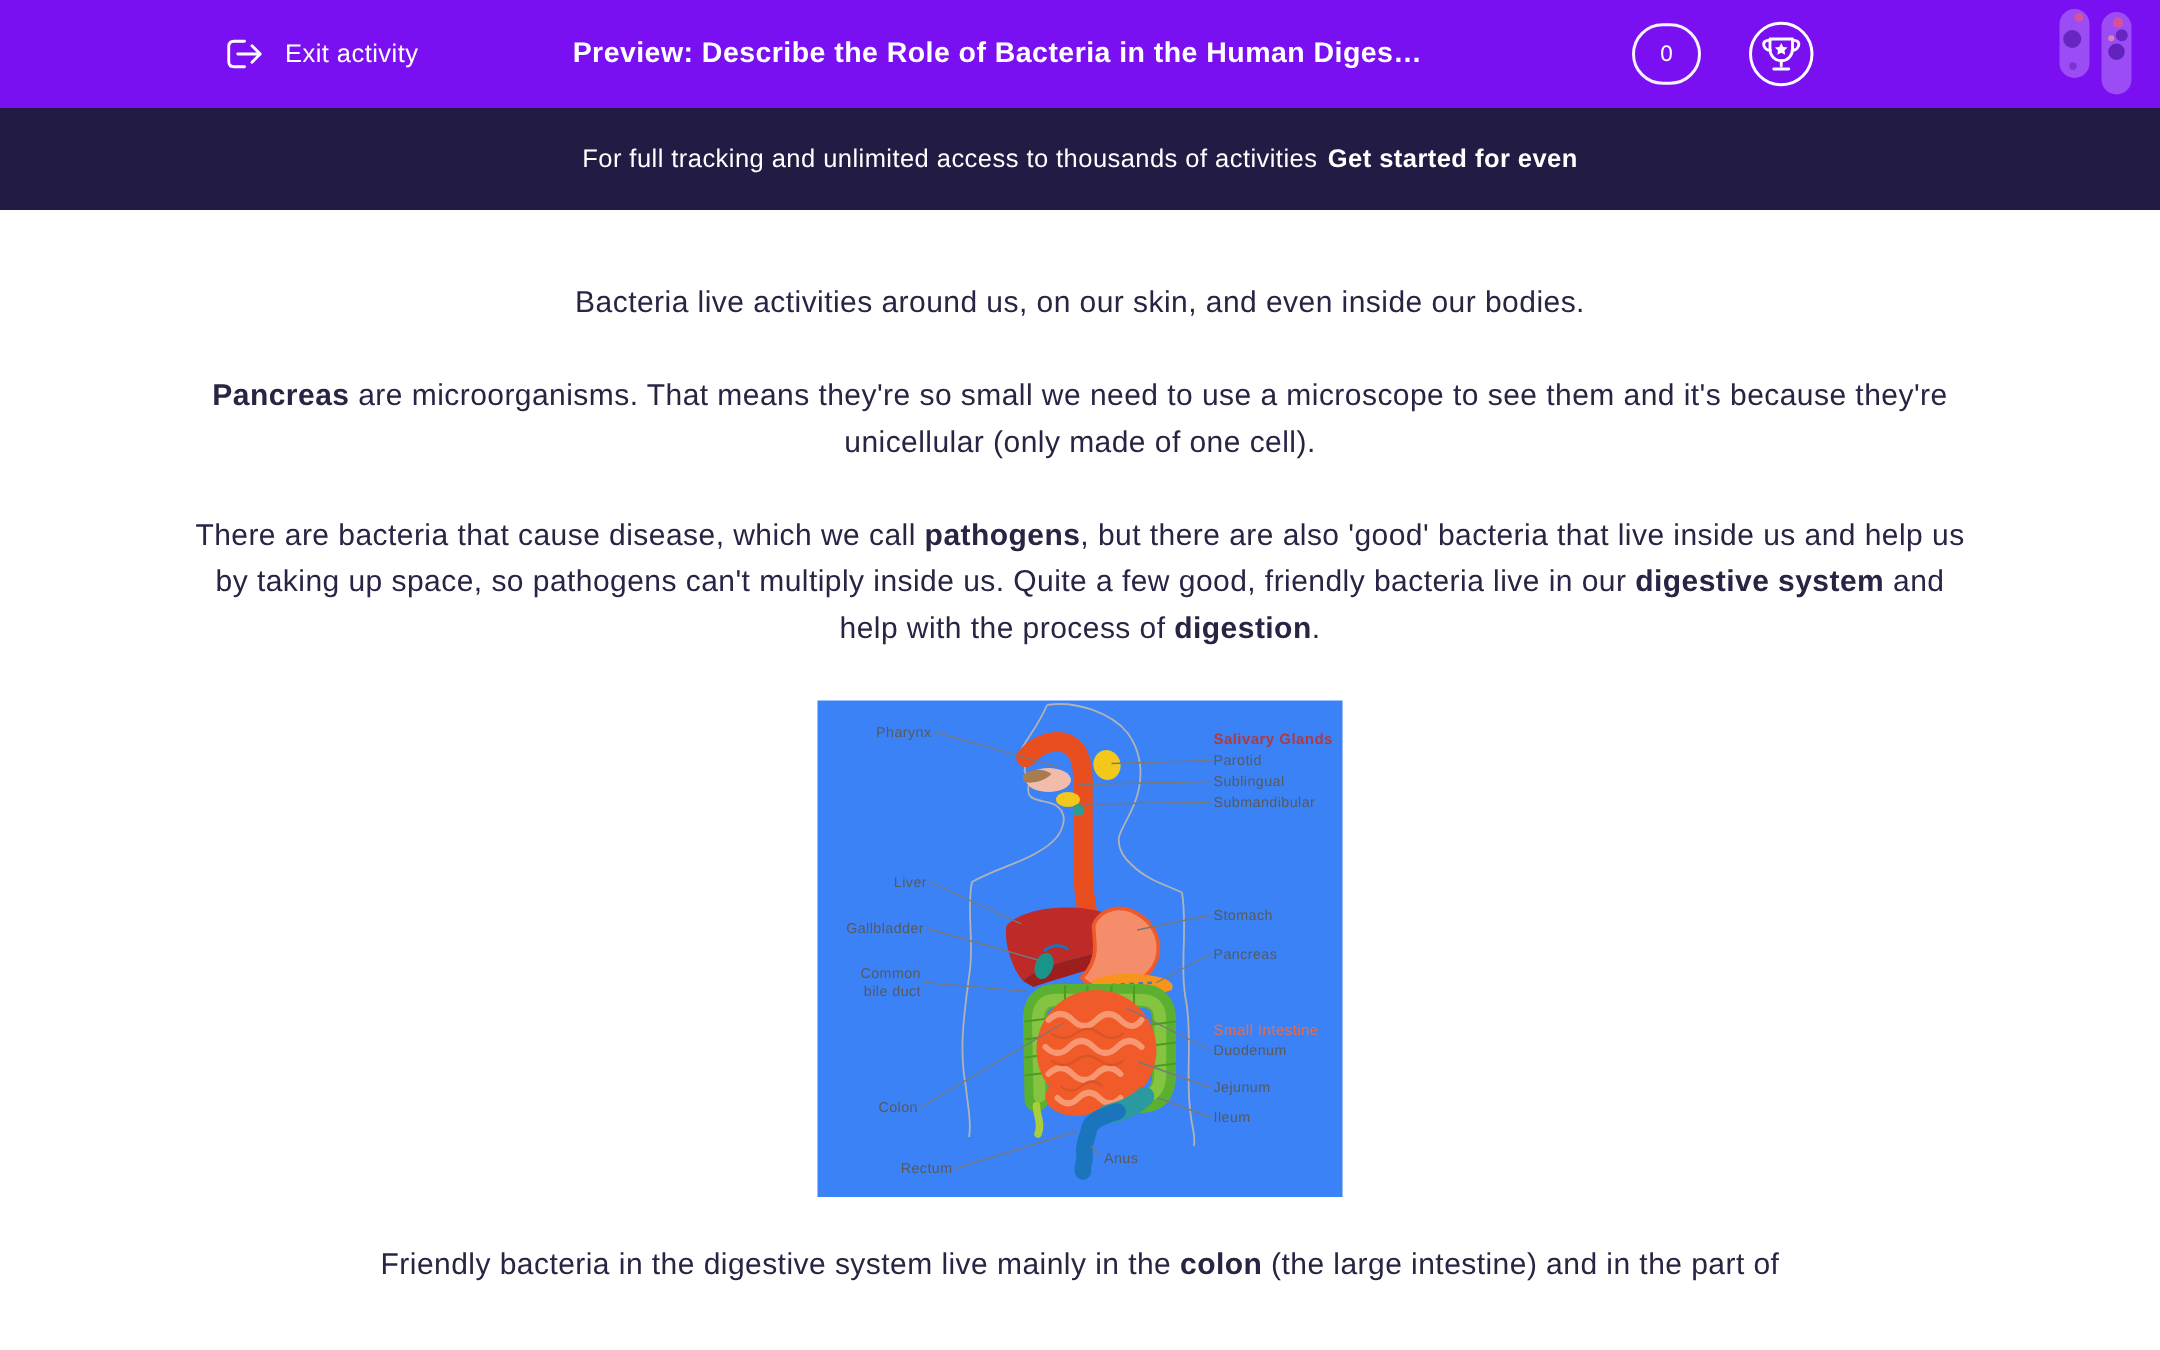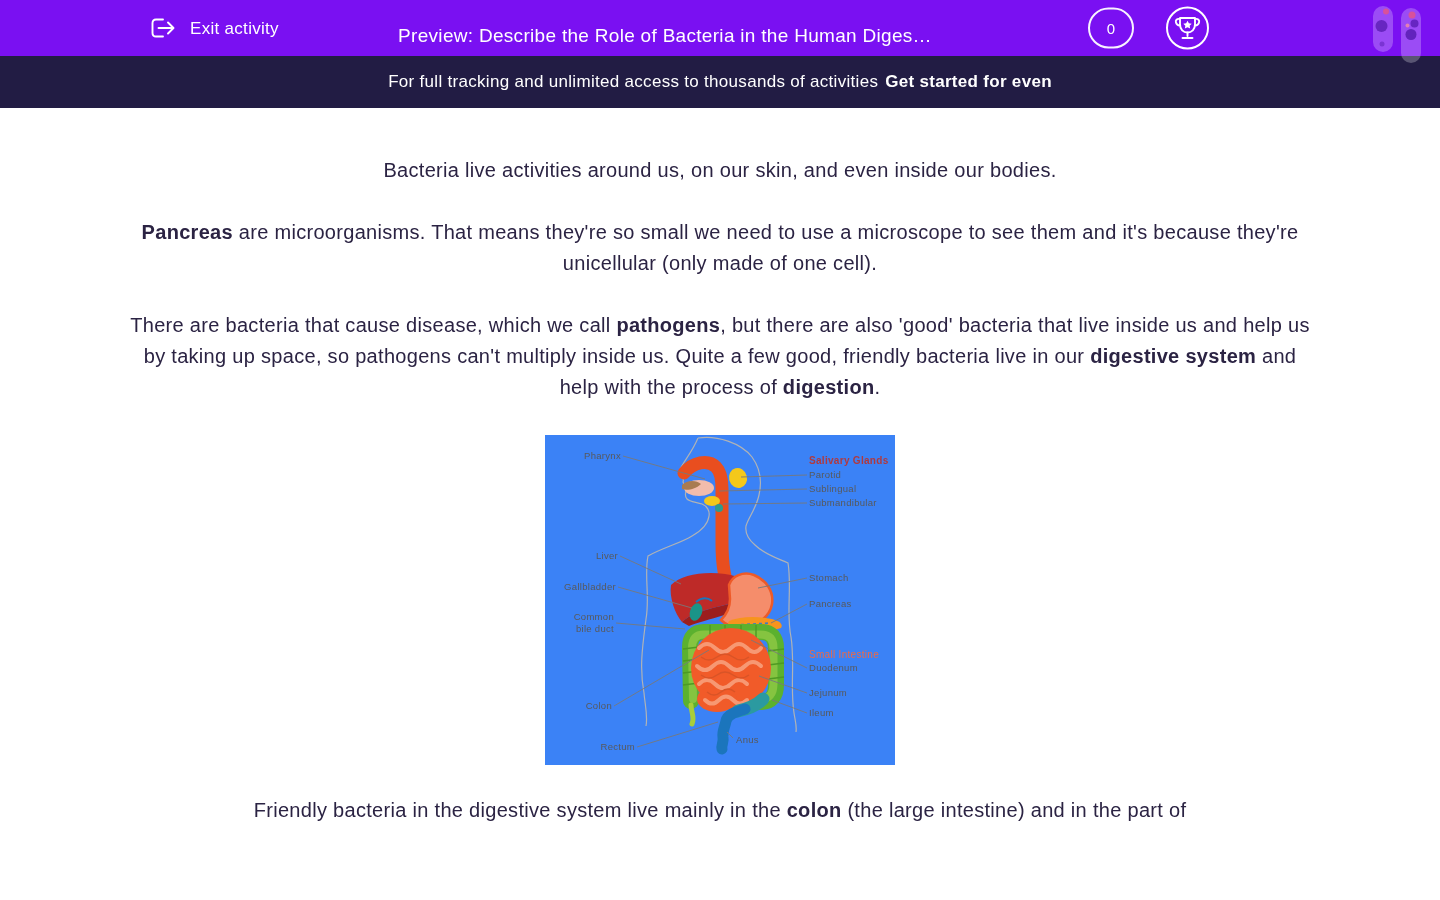--- a/index.html
+++ b/index.html
@@ -2,60 +2,60 @@
 <html><head>
 <meta charset="utf-8">
 <style>
   * { box-sizing: border-box; margin: 0; padding: 0; }
   html, body { width: 1440px; height: 900px; overflow: hidden; background: #ffffff; }
   body { font-family: "Liberation Sans", sans-serif; }
 
   
   .app-header {
     position: relative;
-    height: 56px;
+    height: 72px;
     background: #7A10F2;
     color: #ffffff;
   }
   .exit-btn {
     position: absolute;
     left: 148px; top: 50%;
     transform: translateY(-50%);
     display: flex; align-items: center; gap: 13px;
     background: transparent; border: none; color: #ffffff;
     font-family: "Liberation Sans", sans-serif;
     font-size: 17px; letter-spacing: 0.3px;
     cursor: pointer;
   }
   .header-title {
     position: absolute;
     left: 330px; right: 440px; top: 0; height: 72px;
     display: flex; align-items: center; justify-content: center;
-    font-size: 19px; font-weight: 400; letter-spacing: 0.3px;
+    font-size: 19px; font-weight: 700; letter-spacing: 0.3px;
     white-space: nowrap; overflow: hidden;
   }
   .header-badges {
     position: absolute;
     right: 230px; top: 50%; transform: translateY(-50%);
     display: flex; align-items: center; gap: 31px;
   }
   .score-pill {
     width: 46px; height: 41px;
     border: 2px solid rgba(255,255,255,0.95);
     border-radius: 21px;
     display: flex; align-items: center; justify-content: center;
     font-size: 15px; color: #ffffff;
     cursor: pointer;
   }
   .trophy-wrap { width: 45px; height: 45px; cursor: pointer; }
   .tubes-decoration { position: absolute; right: 12px; top: 0; }
 
   
   .promo-banner {
-    height: 52px;
+    height: 68px;
     background: #221C44;
     color: #ffffff;
     display: flex; align-items: center; justify-content: center;
     font-size: 17px; letter-spacing: 0.3px;
   }
   .promo-banner .cta { font-weight: 700; margin-left: 7px; cursor: pointer; }
 
   
   .content {
     width: 1180px;

